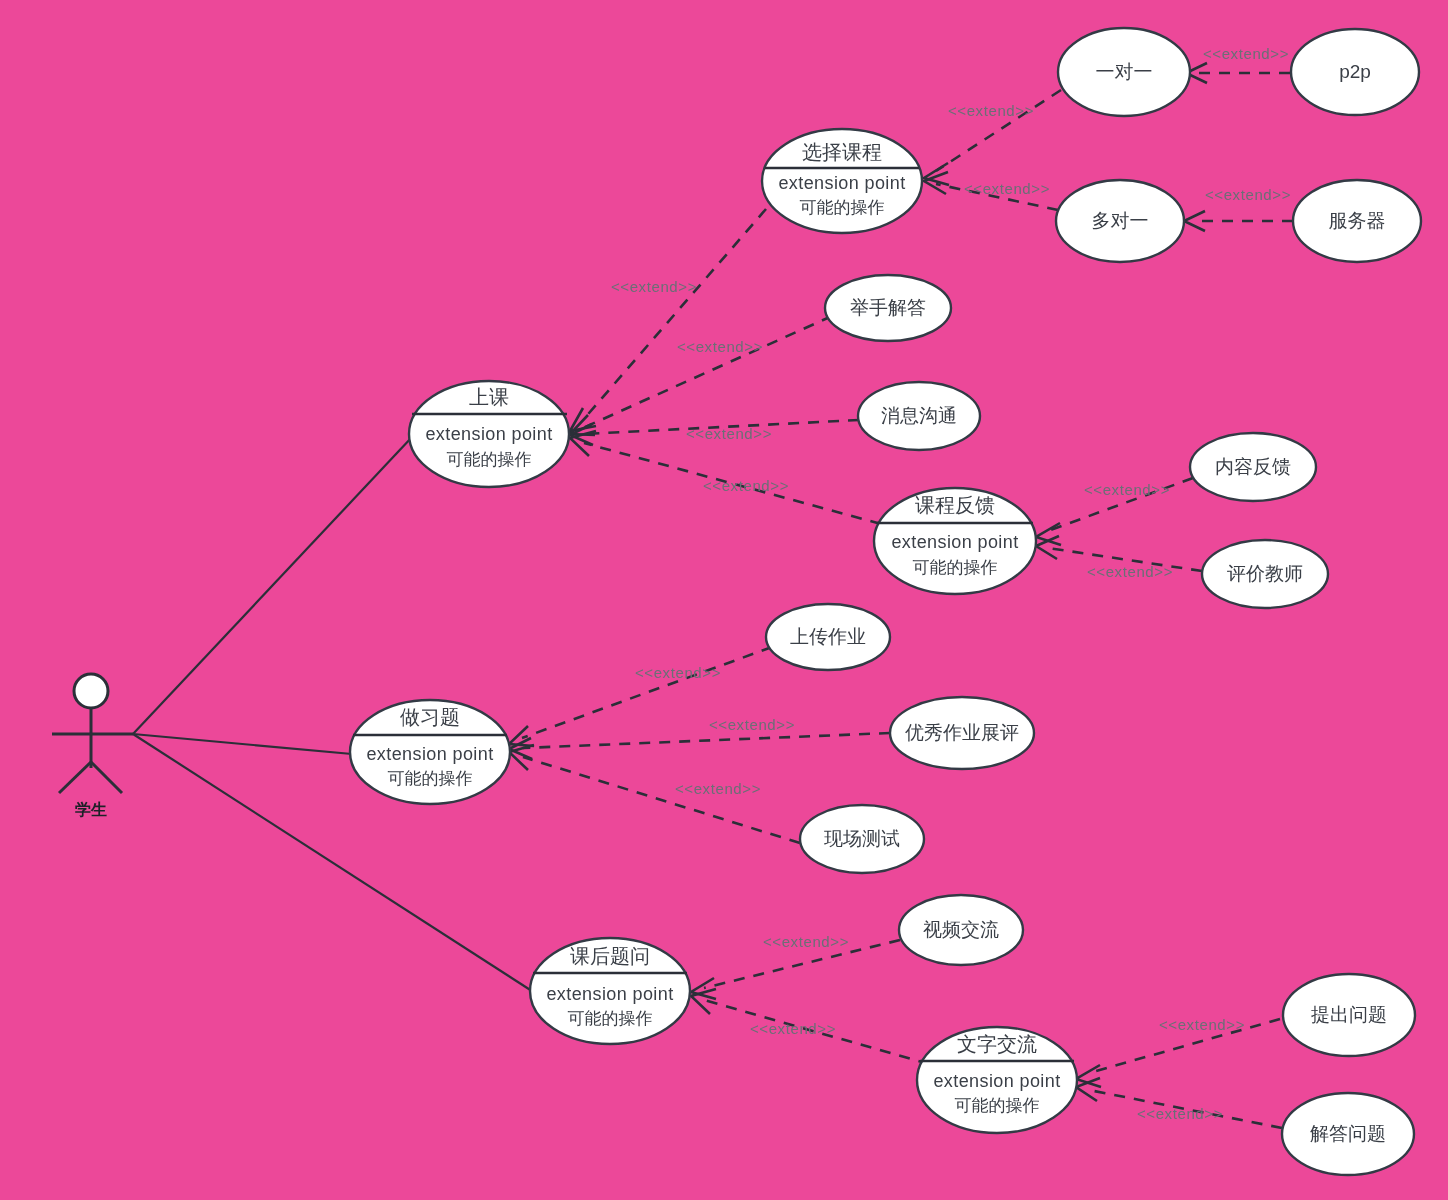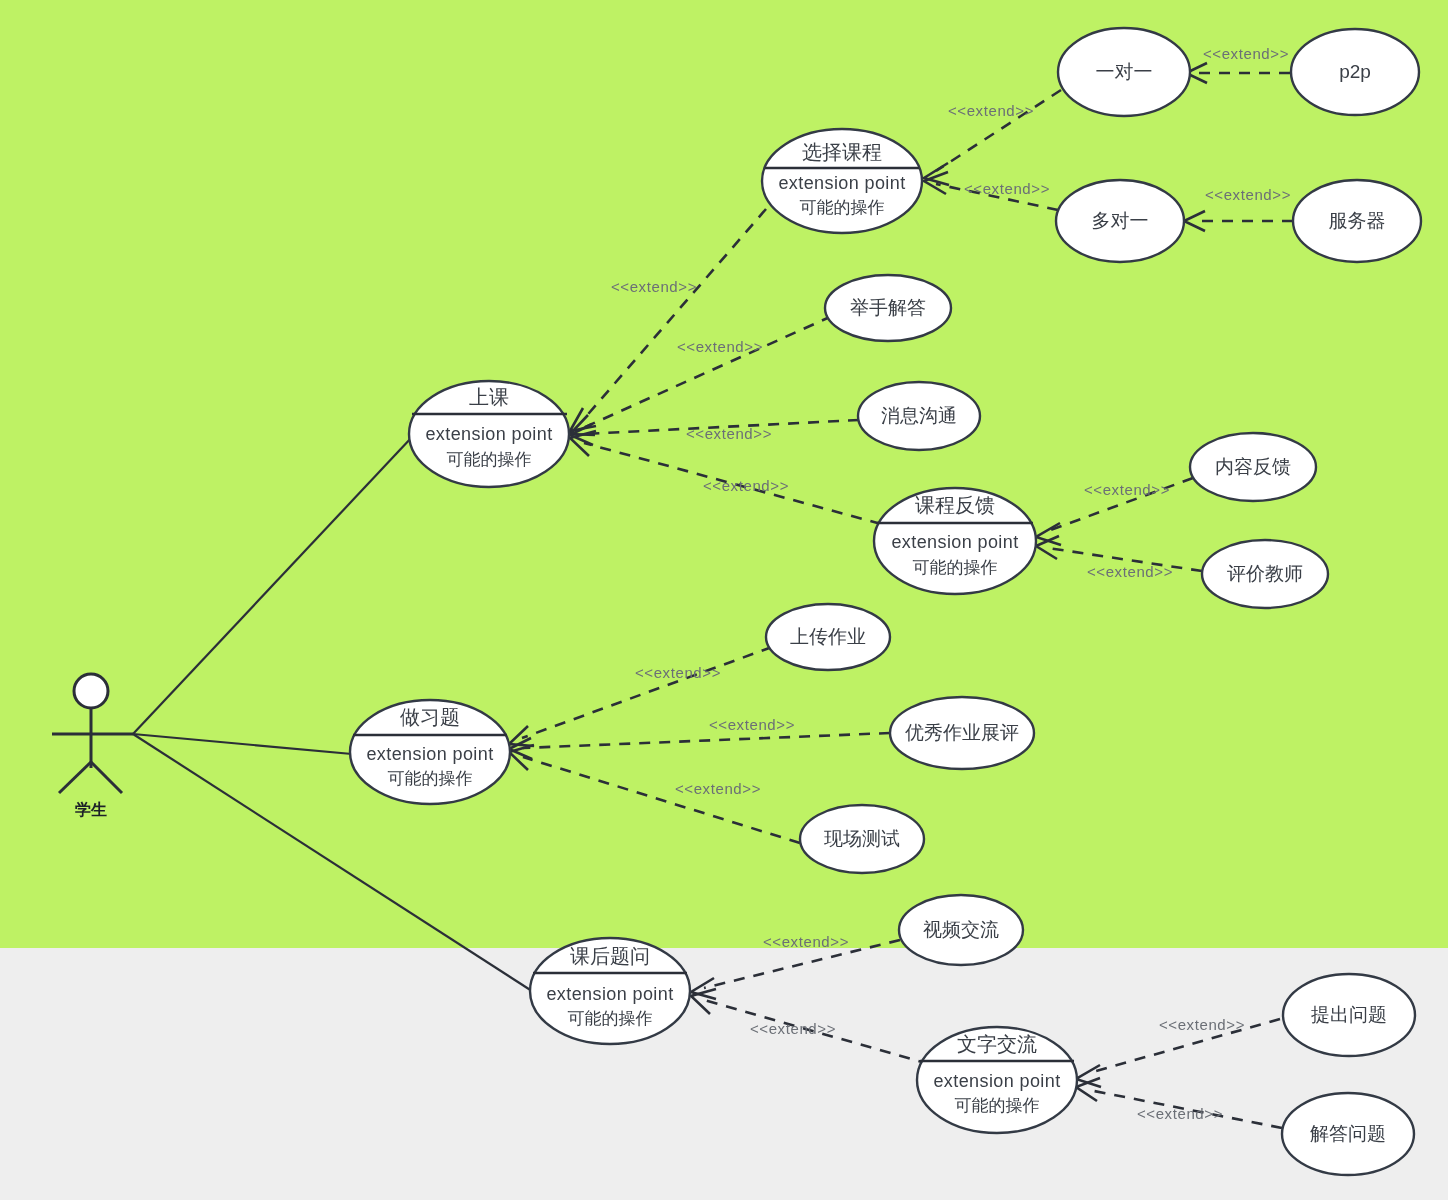--- a/index.html
+++ b/index.html
@@ -9,22 +9,22 @@
   }
   body {
     width: 1448px;
     height: 1200px;
     overflow: hidden;
     font-family: "Liberation Sans", "DejaVu Sans", sans-serif;
   }
   #diagram-root {
     position: relative;
     width: 1448px;
-    height: 948px;
-    background: #bef264;
+    height: 1200px;
+    background: #ec4899;
   }
   svg#diagram-canvas {
     position: absolute;
     left: 0;
     top: 0;
     width: 1448px;
     height: 1200px;
   }
   .uc-ellipse {
     fill: #ffffff;

